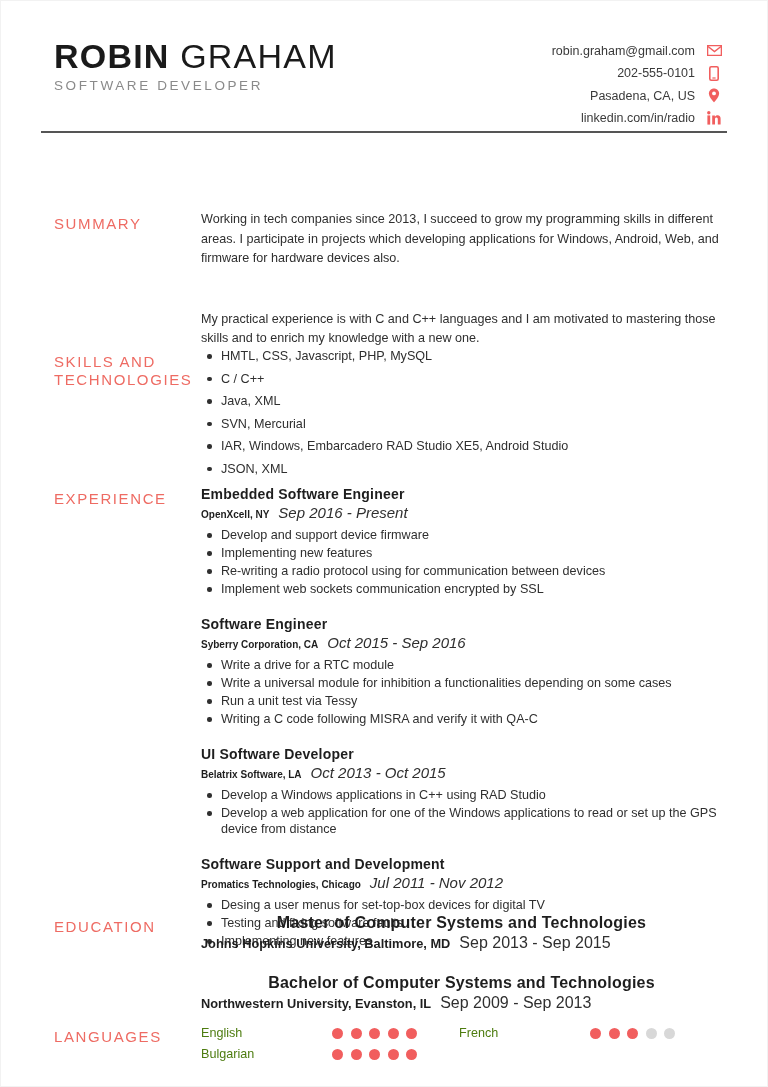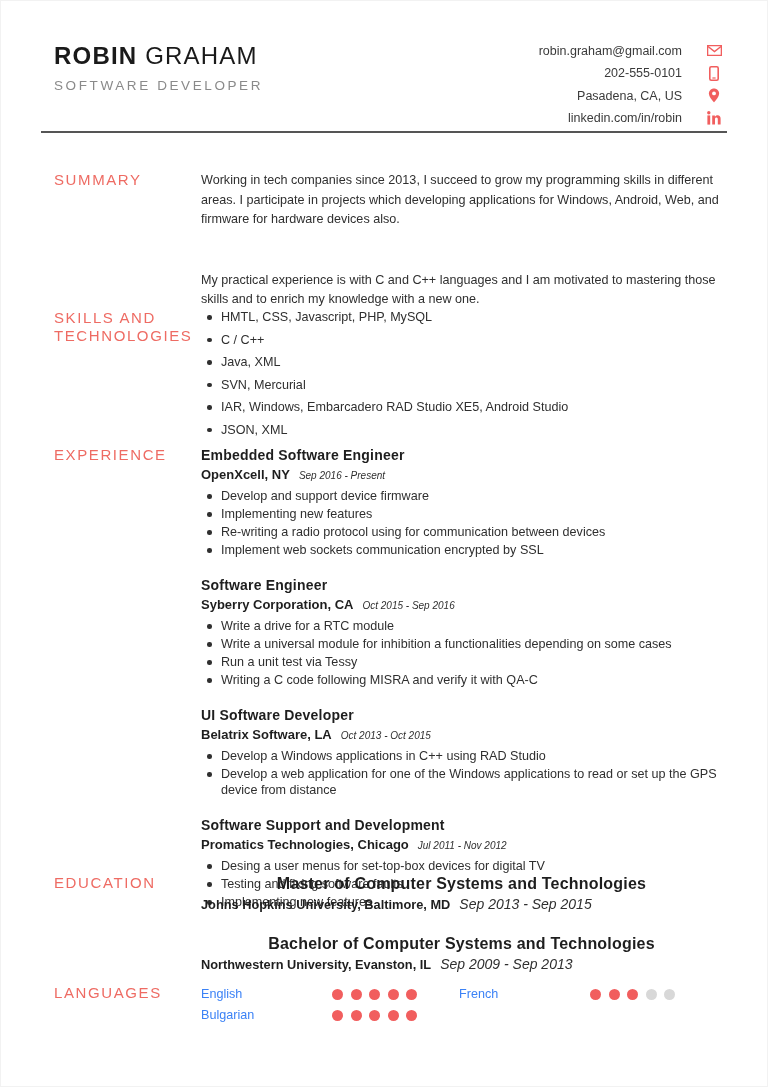--- a/index.html
+++ b/index.html
@@ -24,21 +24,21 @@
     position: absolute;
     left: 0; right: 0; top: 0;
     height: 132px;
   }
   .name-block {
     position: absolute;
     left: 53px;
     top: 38px;
   }
   .name {
-    font-size: 24px;
+    font-size: 34px;
     line-height: 34px;
     letter-spacing: 1.2px;
     white-space: nowrap;
   }
   .name .first {
     font-weight: bold;
     color: #1a1a1a;
   }
   .name .last {
     font-weight: normal;
@@ -58,21 +58,20 @@
     top: 40px;
     width: 320px;
     text-align: right;
   }
   .contact-row {
     display: flex;
     align-items: center;
     justify-content: flex-end;
     height: 19px;
     margin-bottom: 3.5px;
-    gap: 13px;
   }
   .contact-text {
     font-size: 12.5px;
     color: #3a3a3a;
     white-space: nowrap;
   }
   .contact-icon {
     width: 16px;
     height: 16px;
     margin-left: 11px;
@@ -98,25 +97,27 @@
     left: 0; right: 0;
   }
   .sec-label {
     position: absolute;
     left: 53px;
     width: 145px;
     font-size: 15px;
     letter-spacing: 1.6px;
     line-height: 18px;
     color: #ee6b63;
+    margin-top: 44px;
   }
   .sec-body {
     position: absolute;
     left: 200px;
     right: 45px;
+    margin-top: 39px;
   }
 
   .para {
     font-size: 12.6px;
     line-height: 19.5px;
     color: #2f2f2f;
   }
   .para + .para { margin-top: 41px; }
 
   ul.bullets {
@@ -154,26 +155,26 @@
     color: #1e1e1e;
     line-height: 19px;
     letter-spacing: 0.2px;
   }
   .entry-sub {
     line-height: 18px;
     margin-bottom: 3px;
     white-space: nowrap;
   }
   .entry-company {
-    font-size: 13px;
+    font-size: 10px;
     font-weight: bold;
     color: #1e1e1e;
   }
   .entry-dates {
-    font-size: 10px;
+    font-size: 15px;
     font-style: italic;
     color: #2f2f2f;
     margin-left: 9px;
   }
   .entry ul.bullets li { margin-bottom: 2px; }
 
   
   .edu-entry { margin-bottom: 20px; }
   .edu-degree {
     font-size: 16px;
@@ -183,38 +184,37 @@
     letter-spacing: 0.2px;
     text-align: center;
   }
   .edu-sub { line-height: 19px; white-space: nowrap; }
   .edu-school {
     font-size: 12.8px;
     font-weight: bold;
     color: #1e1e1e;
   }
   .edu-dates {
-    font-size: 14px;
-    font-style: italic;
+    font-size: 16px;
     color: #2f2f2f;
     margin-left: 9px;
   }
 
   
   .lang-grid {
     position: relative;
   }
   .lang-row {
     position: relative;
     height: 21px;
   }
   .lang-name {
     position: absolute;
     font-size: 12.6px;
-    color: #3b82f6;
+    color: #4d7c0f;
     line-height: 21px;
   }
   .lang-name.col1 { left: 0px; }
   .lang-name.col2 { left: 258px; }
   .dots {
     position: absolute;
     display: flex;
     gap: 7.5px;
     top: 5px;
   }
@@ -261,21 +261,21 @@
       <div class="contact-row">
         <span class="contact-text">Pasadena, CA, US</span>
         <span class="contact-icon">
           <svg width="12" height="15" viewBox="0 0 12 15">
               <path d="M6 0.6 C3.1 0.6 0.9 2.8 0.9 5.6 C0.9 9.3 6 14.4 6 14.4 C6 14.4 11.1 9.3 11.1 5.6 C11.1 2.8 8.9 0.6 6 0.6 Z" fill="#f15e5e"></path>
               <circle cx="6" cy="5.4" r="1.9" fill="#ffffff"></circle>
             </svg>
         </span>
       </div>
       <div class="contact-row">
-        <span class="contact-text">linkedin.com/in/robin</span>
+        <span class="contact-text">linkedin.com/in/radio</span>
         <span class="contact-icon">
           <svg width="14" height="14" viewBox="0 0 14 14">
               <rect x="0.4" y="4.4" width="2.8" height="9.2" fill="#f15e5e"></rect>
               <circle cx="1.8" cy="1.7" r="1.7" fill="#f15e5e"></circle>
               <path d="M5.2 4.4 h2.7 v1.3 c0.5 -0.9 1.5 -1.5 2.7 -1.5 c2 0 3 1.3 3 3.6 v5.8 h-2.8 v-5.2 c0 -1.2 -0.4 -1.9 -1.4 -1.9 c-0.9 0 -1.4 0.6 -1.4 1.9 v5.2 h-2.8 z" fill="#f15e5e"></path>
             </svg>
         </span>
       </div>
     </div>
 

